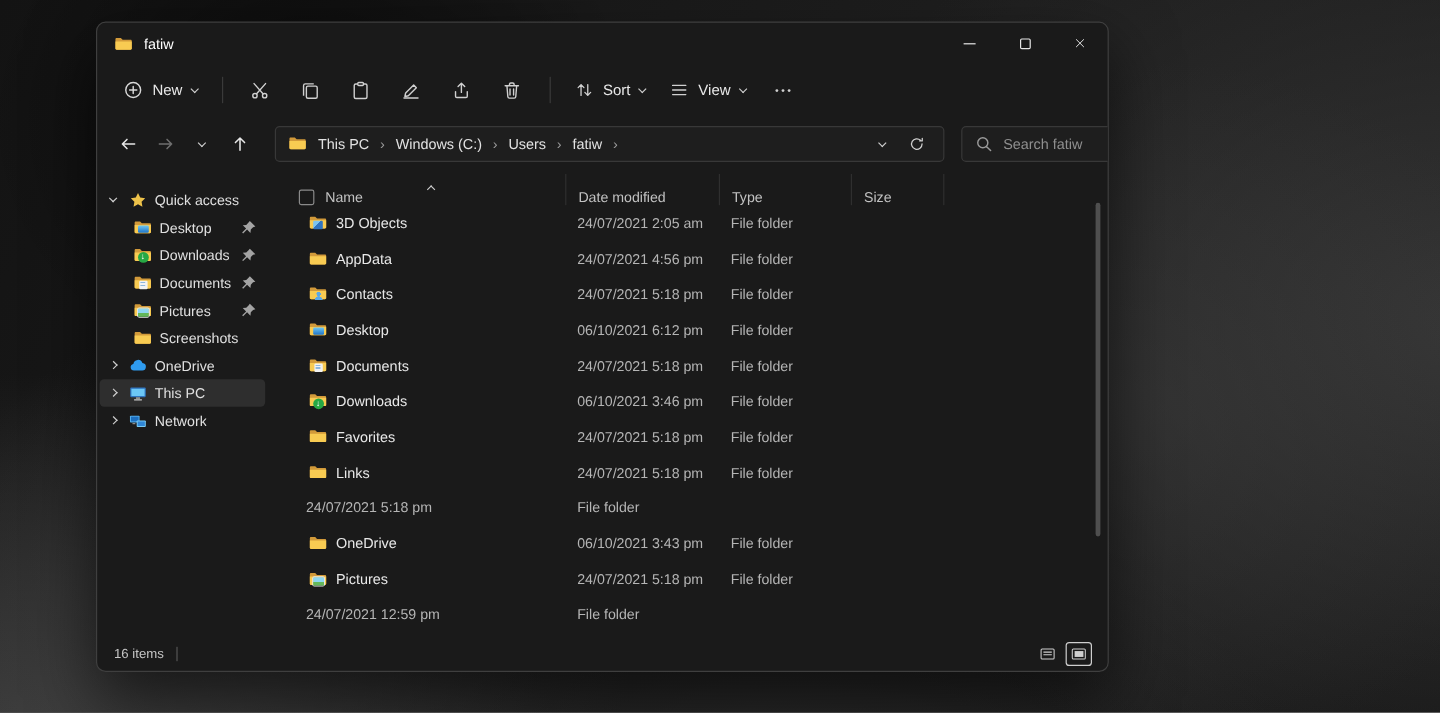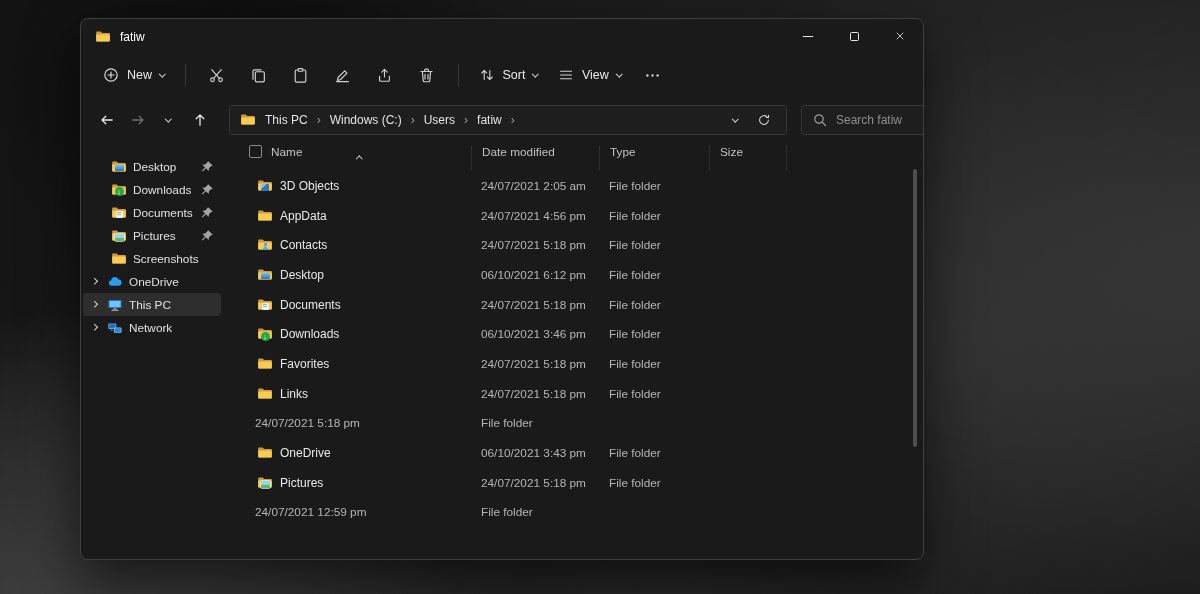--- a/index.html
+++ b/index.html
@@ -65,21 +65,21 @@
   .side-item{display:flex;align-items:center;height:23px;margin:0 2px;padding:0 4px;border-radius:4px;gap:6px;color:#e0e0e0;font-size:11.8px;white-space:nowrap;}
   .side-item.indent{padding-left:28px;}
   .side-item.selected{background:#2e2e2e;}
   .chev-box{width:14px;display:flex;justify-content:center;flex:none;}
   .side-label{overflow:hidden;text-overflow:ellipsis;}
   .pin{margin-left:auto;margin-right:2px;}
   .pin svg{width:11px;height:11px;opacity:.85;}
 
   .content{flex:1;position:relative;padding-left:22px;}
   .list-header{display:grid;grid-template-columns:226px 128px 110px 78px;height:26px;align-items:center;position:relative;}
-  .hcell{font-size:11.8px;color:#c2c2c2;height:100%;display:flex;align-items:flex-start;padding-left:10px;}
+  .hcell{font-size:11.8px;color:#c2c2c2;height:100%;display:flex;align-items:flex-end;padding-left:10px;}
   .c-name{gap:9px;padding-left:4px;}
   .c-date,.c-type,.c-size{border-left:1px solid #2f2f2f;}
   .c-size{border-right:1px solid #2f2f2f;}
   .hcheck{width:13px;height:13px;border:1px solid #8a8a8a;border-radius:2px;flex:none;}
   .sort-ind{position:absolute;left:112px;top:2px;}
 
   .file-list{margin-top:0;}
   .frow{display:grid;grid-template-columns:226px 128px 110px 78px;height:29.7px;align-items:center;border-radius:4px;}
   .cell{overflow:hidden;white-space:nowrap;}
   .cname{display:flex;align-items:center;gap:7px;padding-left:12px;}
@@ -278,20 +278,31 @@
               <path d="M10.2 10.2l3.3 3.3"></path>
             </svg>
           </span>
         <input class="search-input" placeholder="Search fatiw" style="">
       </div>
     </div>
 
     <div class="body">
       <div class="sidebar">
         <div>
+            <div class="side-item">
+              <span class="chev-box">
+                <span class="chev down small"></span>
+              </span>
+              <span class="icon16">
+                <svg viewBox="0 0 16 16">
+                  <path d="M8 1.8l1.85 3.75 4.15.6-3 2.93.7 4.12L8 11.25l-3.7 1.95.7-4.12-3-2.93 4.15-.6z" fill="#edc24a"></path>
+                </svg>
+              </span>
+              <span class="side-label">Quick access</span>
+            </div>
             <div class="side-item indent">
               <span class="icon16">
                 <span class="ficon">
                   <svg viewBox="0 0 16 16">
                     <path d="M1.2 3.6c0-.55.45-1 1-1h3.5l1.5 1.5h6.6c.55 0 1 .45 1 1v6.3c0 .55-.45 1-1 1H2.2c-.55 0-1-.45-1-1z" fill="#d29a3a"></path>
                     <path d="M1.2 5.5h13.6v5.9c0 .55-.45 1-1 1H2.2c-.55 0-1-.45-1-1z" fill="#f8cb52"></path>
                   </svg>
                   <span class="ovl ovl-desktop"></span>
                 </span>
               </span>
@@ -600,15 +611,33 @@
               <div class="cell ctype">File folder</div>
               <div class="cell csize"></div>
             </div>
           </div>
         <div class="vscroll">
           <div class="vthumb"></div>
         </div>
       </div>
     </div>
 
+    <div class="statusbar">
+      <span>16 items</span>
+      <span class="sdiv"></span>
+      <div class="view-toggles">
+        <div class="vt">
+            <svg viewBox="0 0 16 16" fill="none" stroke="#cfcfcf" stroke-width="1">
+              <rect x="1.8" y="3.2" width="12.4" height="9.6" rx="1"></rect>
+              <path d="M4 6.2h8M4 8.8h8"></path>
+            </svg>
+          </div>
+        <div class="vt active">
+            <svg viewBox="0 0 16 16" fill="none" stroke="#cfcfcf" stroke-width="1">
+              <rect x="1.8" y="3.2" width="12.4" height="9.6" rx="1"></rect>
+              <rect x="4" y="5.2" width="8.4" height="5.6" fill="#cfcfcf" stroke="none"></rect>
+            </svg>
+          </div>
+      </div>
+    </div>
 
   </div>
 </div>
 
 </body></html>

